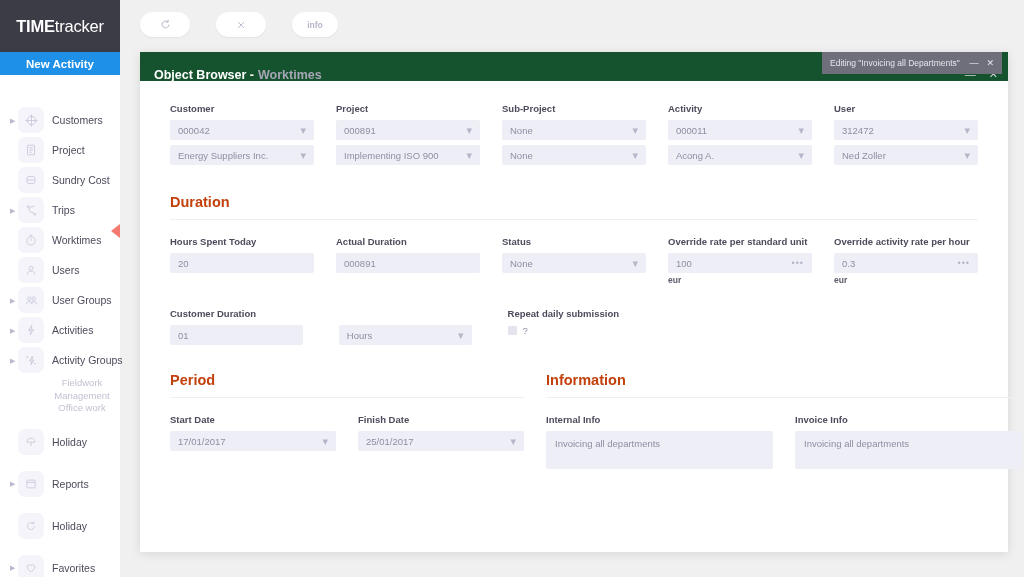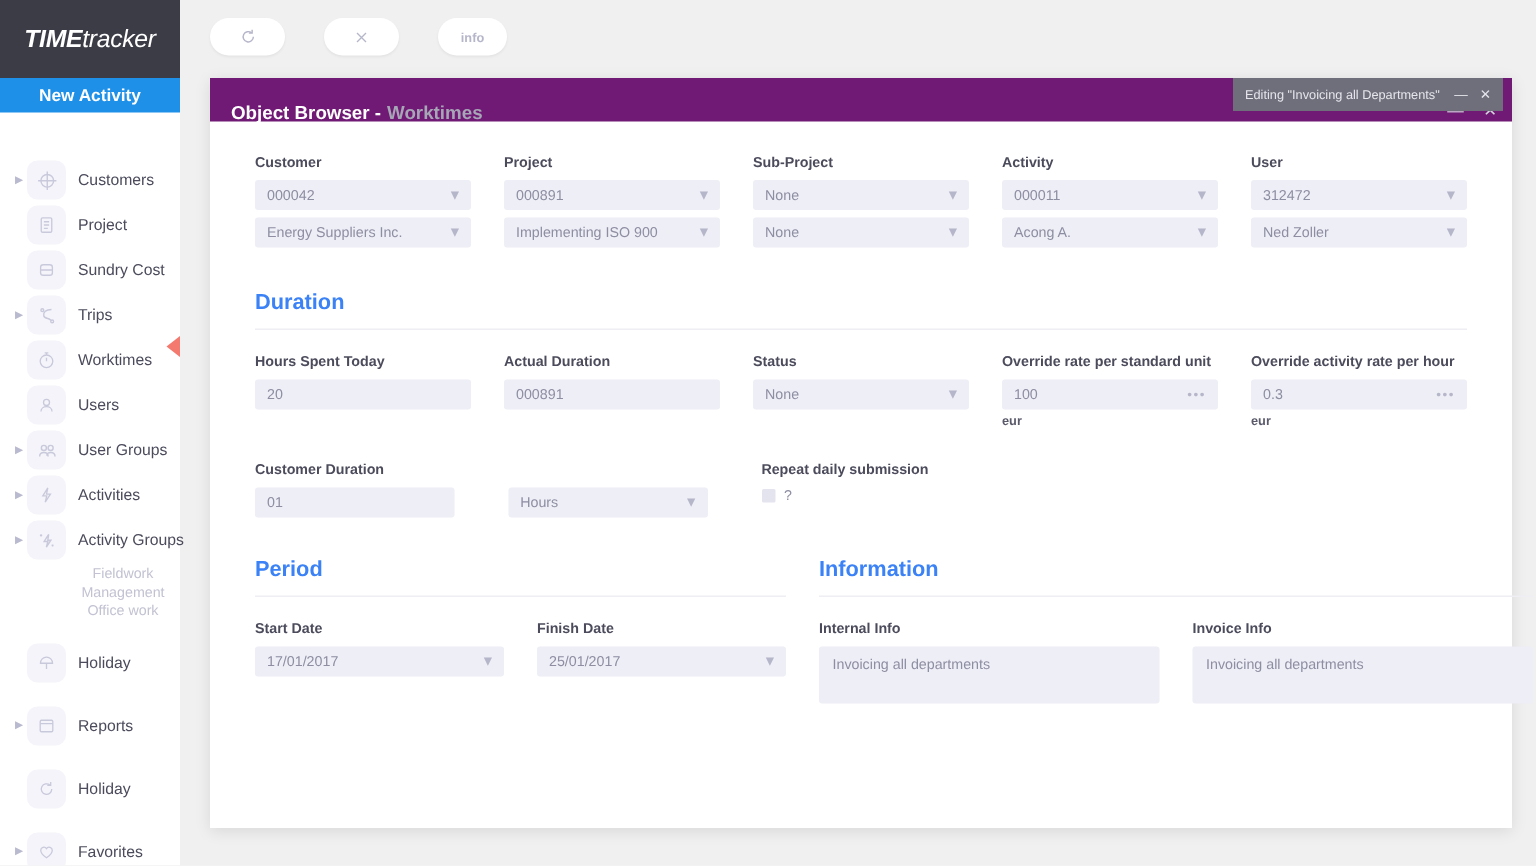--- a/index.html
+++ b/index.html
@@ -11,21 +11,21 @@
   }
   #app { position: relative; width: 1024px; height: 577px; background: #f0f0f0; }
 
   
   .sidebar {
     position: absolute; left: 0; top: 0; width: 120px; height: 577px;
     background: #ffffff; z-index: 5;
   }
   .logo-bar {
     height: 52px; background: #3c3c46; display: flex;
-    align-items: center; justify-content: center; font-style: italic;
+    align-items: center; justify-content: center;
   }
   .logo-text {
     color: #ffffff; font-size: 16.5px; font-weight: 700; letter-spacing: -0.2px;
   }
   .logo-text .thin { font-weight: 400; }
   .new-activity {
     height: 23px; background: #1e90e8; color: #fff;
     font-size: 11.5px; font-weight: 700;
     display: flex; align-items: center; justify-content: center;
   }
@@ -76,21 +76,21 @@
     font-size: 8.5px; color: #e6e6ec; flex: 1; white-space: nowrap; overflow: hidden;
   }
   .task-chip .t-btn { font-size: 9px; color: #e6e6ec; margin-left: 8px; line-height: 1; }
 
   
   .dialog {
     position: absolute; left: 140px; top: 52px; width: 868px; height: 500px;
     background: #ffffff; box-shadow: 0 2px 10px rgba(0,0,0,0.10); z-index: 3;
   }
   .dlg-title {
-    height: 29px; background: #701a75; display: flex; align-items: center;
+    height: 29px; background: #14532d; display: flex; align-items: center;
     padding: 16px 10px 0 14px;
   }
   .dlg-title .t1 { font-size: 12.5px; font-weight: 700; color: #ffffff; }
   .dlg-title .t2 { font-size: 12.5px; font-weight: 700; color: #a6a6b6; margin-left: 4px; }
   .dlg-title .spacer { flex: 1; }
   .win-btn { color: #d3d3dc; font-size: 11px; margin-left: 13px; line-height: 1; }
 
   .dlg-body { padding: 22px 30px 0 30px; position: relative; height: 561px; }
 
   
@@ -105,21 +105,21 @@
     height: 20px; background: #eeeef6; border-radius: 2px;
     display: flex; align-items: center; padding: 0 8px; margin-bottom: 5px;
   }
   .fld .val { font-size: 9.5px; color: #8e8ea3; flex: 1; white-space: nowrap; overflow: hidden; }
   .fld .caret { font-size: 11px; color: #b6b6ca; line-height: 0.6; }
   .fld .dots { font-size: 9px; color: #b6b6ca; letter-spacing: 1px; line-height: 1; }
   .unit { font-size: 8.5px; font-weight: 700; color: #5a5a6b; margin-top: 1px; }
 
   
   .sec-head {
-    font-size: 14.5px; font-weight: 700; color: #3b82f6;
+    font-size: 14.5px; font-weight: 700; color: #c2410c;
     padding-bottom: 9px;
   }
   .sec-rule { border-bottom: 1px solid #eeeef4; }
 
   .checkbox-row { display: flex; align-items: center; gap: 6px; margin-top: 2px;}
   .cbx { width: 9px; height: 9px; background: #e4e4ef; border-radius: 1px; }
   .cbx-q { font-size: 9.5px; color: #8e8ea3; }
 
   .textarea {
     background: #eeeef6; border-radius: 2px; height: 38px; padding: 7px 9px;

